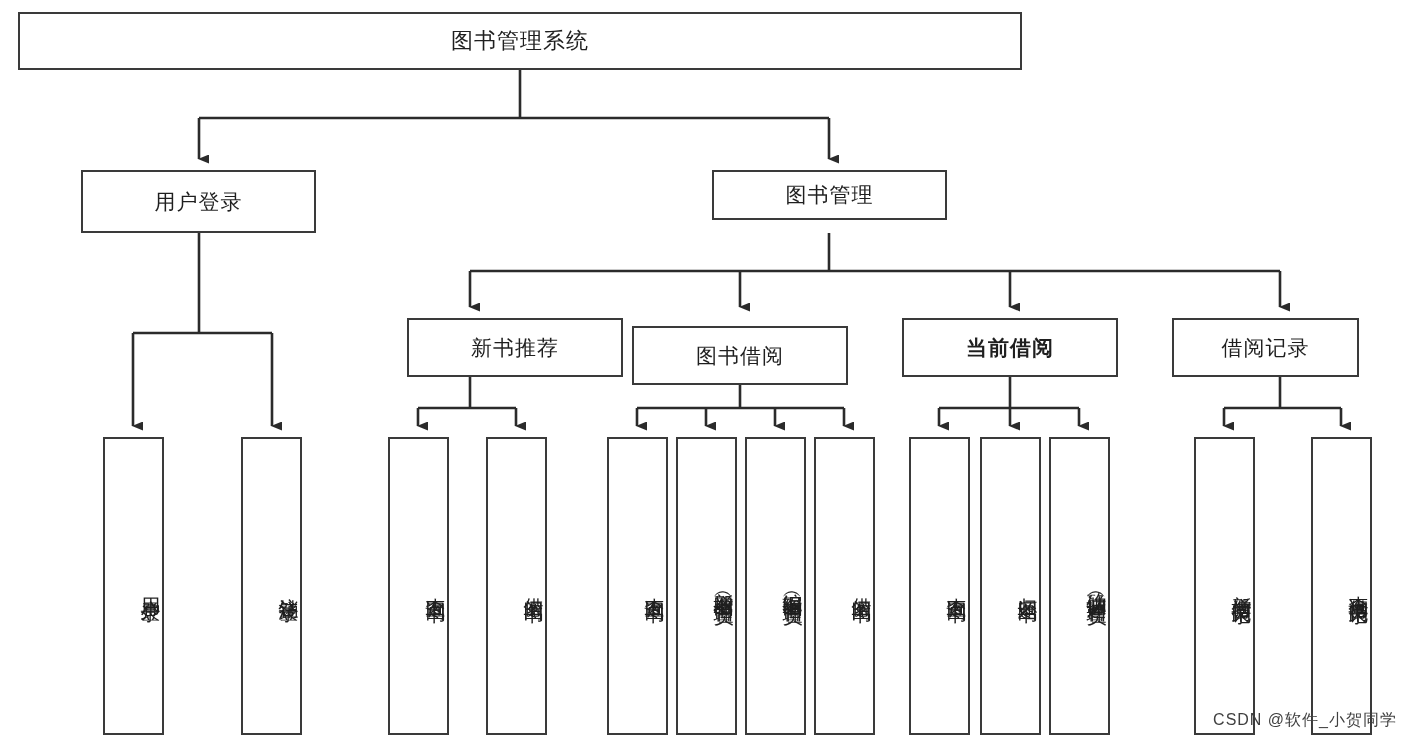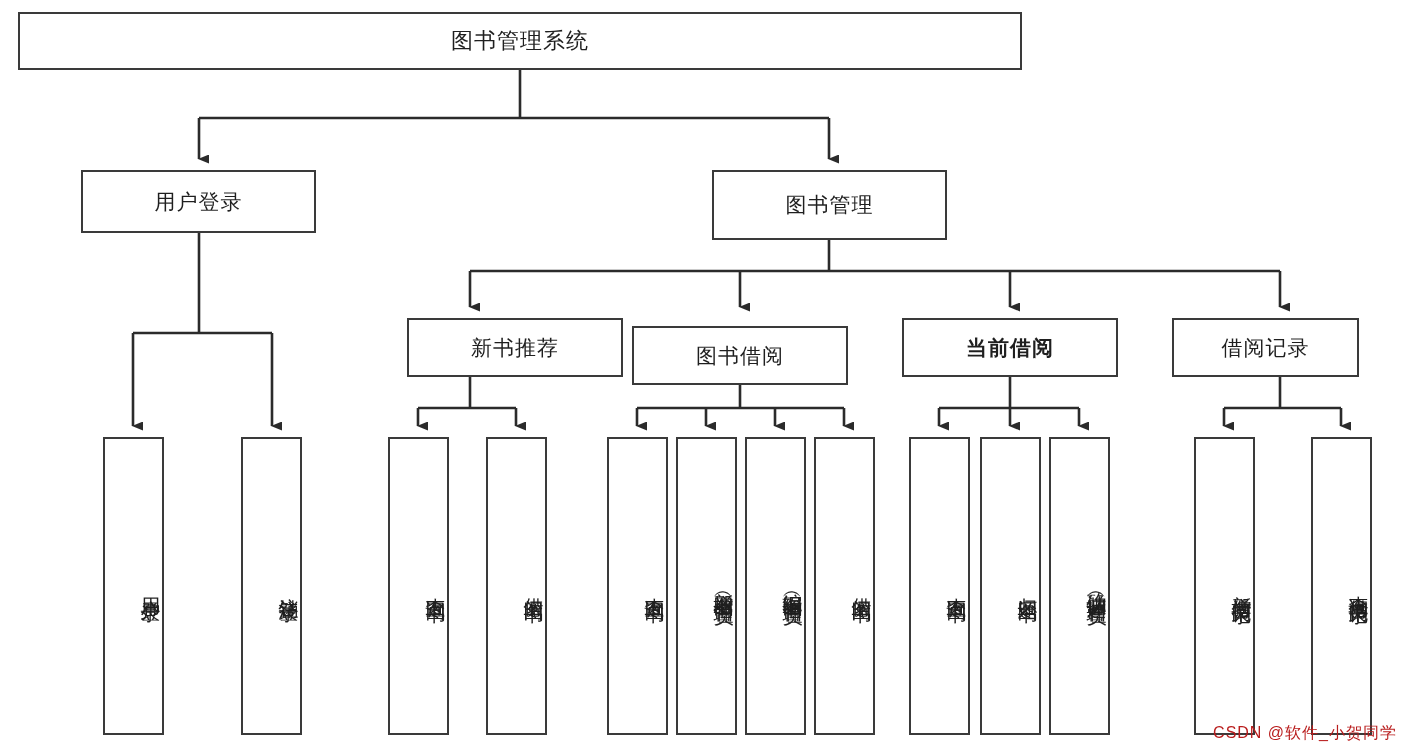--- a/index.html
+++ b/index.html
@@ -26,23 +26,23 @@
     line-height:1.12;
     writing-mode:vertical-rl;
     text-orientation:upright;
     padding:8px 0;
     align-items:flex-start;
     justify-content:center;
   }
   .node.root{font-size:22px;}
   #watermark{
     position:absolute;
-    right:8px;bottom:3px;
+    right:8px;bottom:16px;
     font-size:16px;
-    color:#b91c1c;
+    color:#404040;
     letter-spacing:1px;
     white-space:nowrap;
     font-family:"Liberation Sans","DejaVu Sans",sans-serif;
   }
 </style>
 </head>
 <body>
 
 <div id="diagram-root">
 
@@ -92,21 +92,21 @@
       <path d="M1280,377 L1280,408"></path>
       <path d="M1224,408 L1341,408"></path>
       <path d="M1224,408 L1224,426" marker-end="url(#arrow)"></path>
       <path d="M1341,408 L1341,426" marker-end="url(#arrow)"></path>
     </g>
   </svg>
 
   <div class="node h root" style="left:18px;top:12px;width:1004px;height:58px;">图书管理系统</div>
 
   <div class="node h" style="left:81px;top:170px;width:235px;height:63px;">用户登录</div>
-  <div class="node h" style="left:712px;top:170px;width:235px;height:70px;">图书管理</div>
+  <div class="node h" style="left:712px;top:170px;width:235px;height:50px;">图书管理</div>
 
   <div class="node h" style="left:362px;top:318px;width:216px;height:59px;margin-left:45px;">新书推荐</div>
   <div class="node h" style="left:632px;top:326px;width:216px;height:59px;">图书借阅</div>
   <div class="node h" style="left:902px;top:318px;width:216px;height:59px;font-weight:bold;">当前借阅</div>
   <div class="node h" style="left:1172px;top:318px;width:187px;height:59px;">借阅记录</div>
 
   <div class="node v" style="left:103px;top:437px;width:61px;height:298px;">用户登录</div>
   <div class="node v" style="left:241px;top:437px;width:61px;height:298px;">注销登录</div>
 
   <div class="node v" style="left:388px;top:437px;width:61px;height:298px;">查询图书</div>

